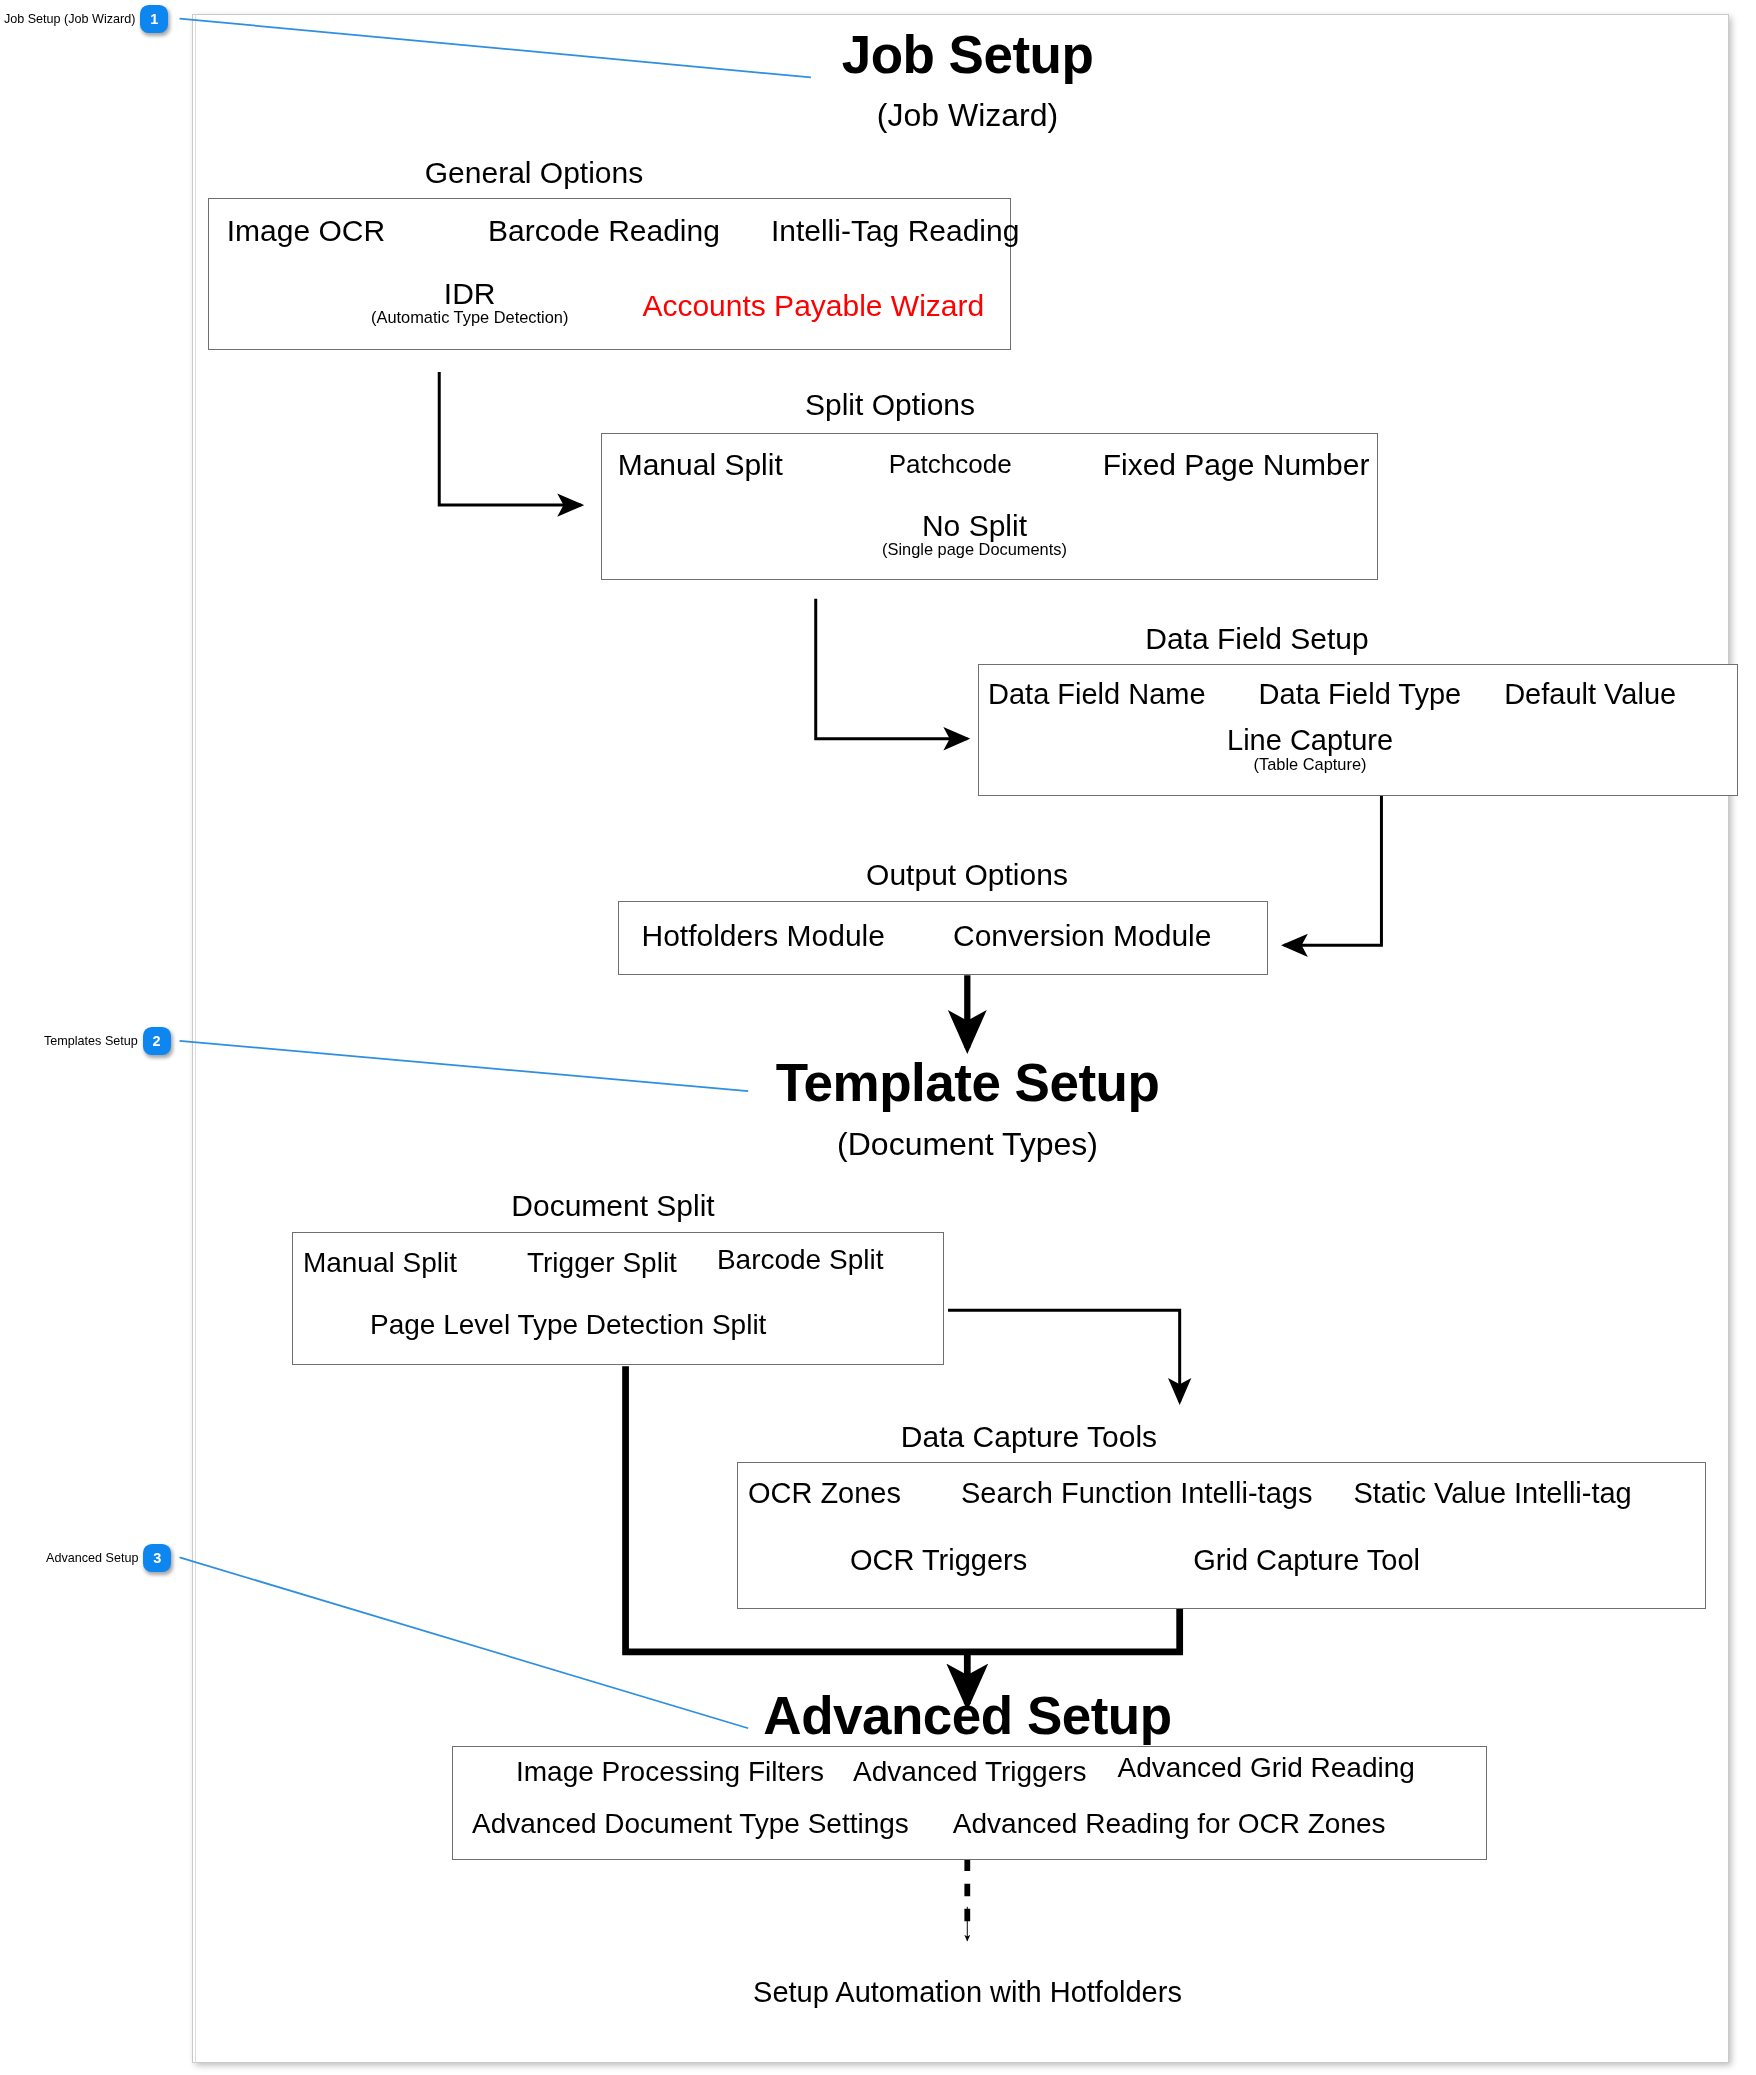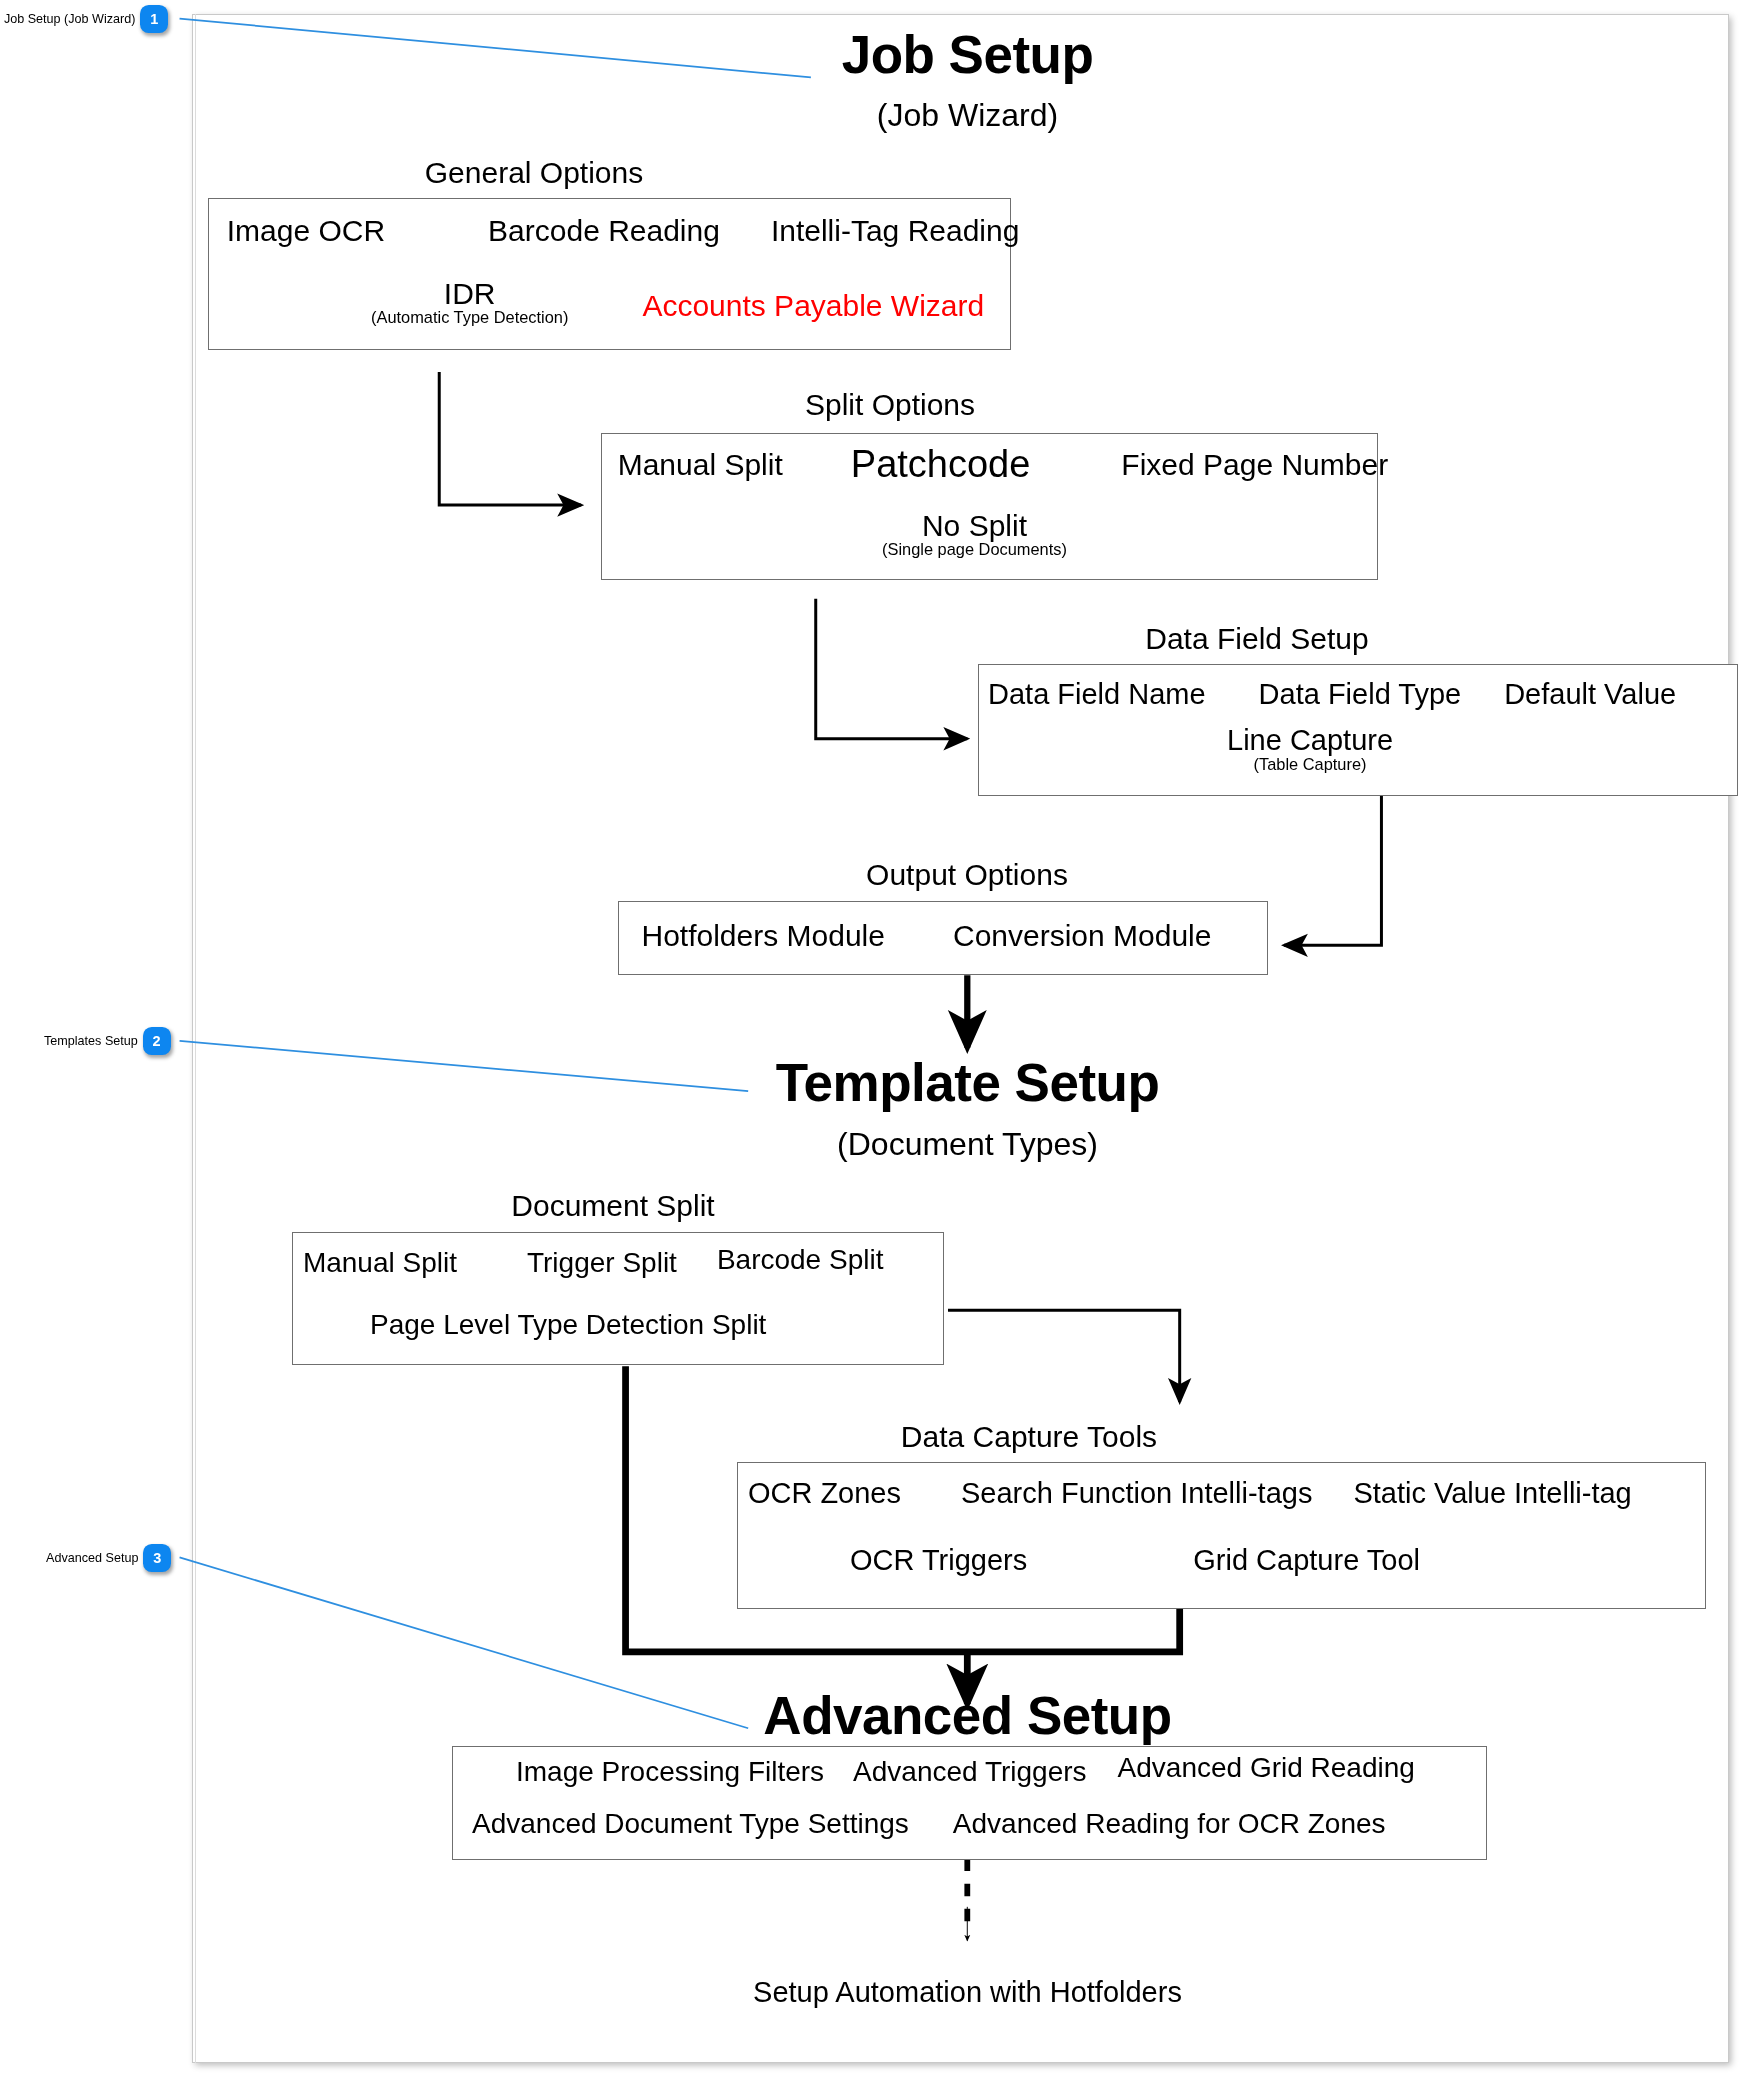--- a/index.html
+++ b/index.html
@@ -128,21 +128,21 @@
     <span style="font-size:30px;">IDR</span>
     <span class="sub" style="font-size:16.4px;">(Automatic Type Detection)</span>
   </span>
   <span class="opt-item" style="font-size:30px;margin-left:58px;color:#FF0000;margin-top:7.7px;">Accounts Payable Wizard</span>
 </div>
 
 <div class="group-title" style="left:610px;top:389px;width:560px;font-size:30px;">Split Options</div>
 <div class="opt-box" style="left:601px;top:433px;width:777px;height:147px;"></div>
 <div class="opt-row" style="left:610px;top:442px;width:763px;height:46px;">
   <span class="opt-item" style="font-size:30px;margin-left:7.7px;">Manual Split</span>
-  <span class="opt-item" style="font-size:38px;margin-left:68px;">Patchcode</span>
+  <span class="opt-item" style="font-size:26px;margin-left:106px;">Patchcode</span>
   <span class="opt-item" style="font-size:30px;margin-left:91px;">Fixed Page Number</span>
 </div>
 <div class="opt-row" style="left:610px;top:510px;width:763px;height:54px;align-items:flex-start;">
   <span class="opt-item" style="margin-left:272px;text-align:center;">
     <span style="font-size:30px;">No Split</span>
     <span class="sub" style="font-size:16.4px;">(Single page Documents)</span>
   </span>
 </div>
 
 <div class="group-title" style="left:977px;top:623px;width:560px;font-size:30px;">Data Field Setup</div>

